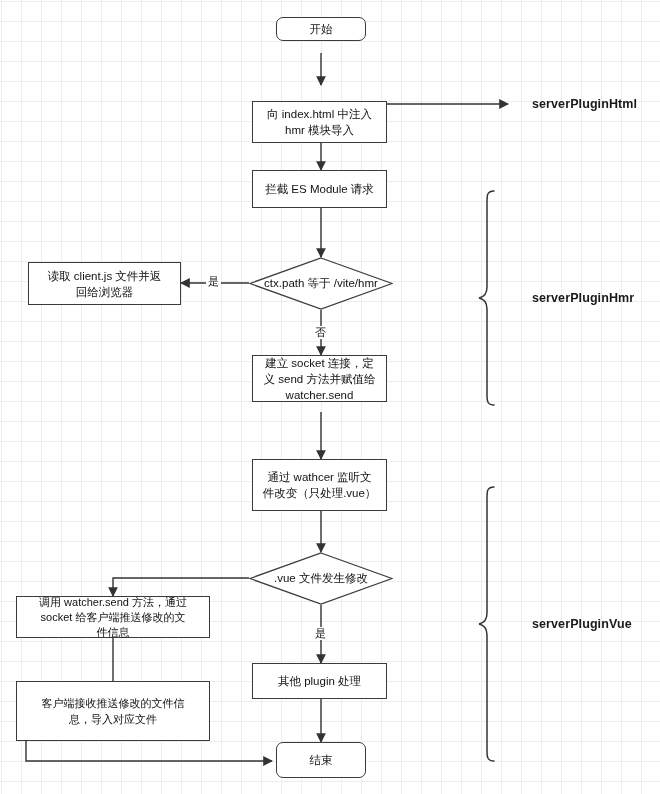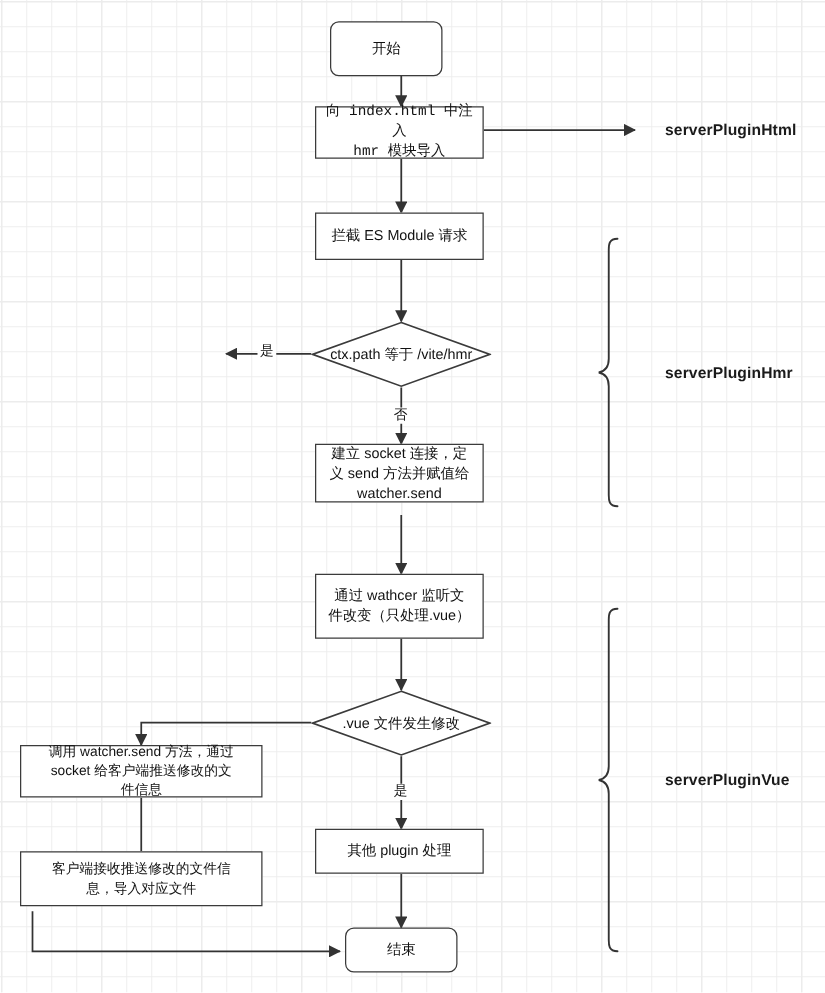--- a/index.html
+++ b/index.html
@@ -148,40 +148,44 @@
       <path d="M 494 487
                C 487 487 487 492 487 496
                L 487 613
                C 487 619 484 623 479 624
                C 484 625 487 629 487 635
                L 487 752
                C 487 756 487 761 494 761"></path>
     </g>
   </svg>
 
-  <div class="node rounded" style="left:264px; top:17px; width:90px; height:44px;">
+  <div class="node rounded" style="left:276px; top:17px; width:90px; height:24px;">
     <span>开始</span>
   </div>
 
-  <div class="node" style="left:252px; top:85px; width:135px; height:42px;font-family:Liberation Mono, monospace;">
+  <div class="node" style="left:252px; top:101px; width:135px; height:42px;">
     <span style="white-space:pre-line;">向 index.html 中注入
 hmr 模块导入</span>
   </div>
 
   <div class="node" style="left:252px; top:170px; width:135px; height:38px;">
     <span style="white-space:pre-line;">拦截 ES Module 请求</span>
   </div>
 
   <div class="diamond-wrap" style="left:249px; top:257px; width:144px; height:53px;">
     <svg width="144" height="53" viewBox="0 0 144 53" xmlns="http://www.w3.org/2000/svg">
       <polygon points="72,1 143,26.5 72,52 1,26.5" fill="#ffffff" stroke="#3b3b3b" stroke-width="1.3"></polygon>
     </svg>
     <div class="diamond-label">ctx.path 等于 /vite/hmr</div>
   </div>
 
+  <div class="node" style="left:28px; top:262px; width:153px; height:43px;">
+    <span style="white-space:pre-line;">读取 client.js 文件并返
+回给浏览器</span>
+  </div>
 
   <div class="node" style="left:252px; top:355px; width:135px; height:47px;">
     <span style="white-space:pre-line;">建立 socket 连接，定
 义 send 方法并赋值给
 watcher.send</span>
   </div>
 
   <div class="node" style="left:252px; top:459px; width:135px; height:52px;">
     <span style="white-space:pre-line;">通过 wathcer 监听文
 件改变（只处理.vue）</span>
@@ -193,21 +197,21 @@
     </svg>
     <div class="diamond-label">.vue 文件发生修改</div>
   </div>
 
   <div class="node" style="left:16px; top:596px; width:194px; height:42px; font-size:11px; line-height:15px;">
     <span style="white-space:pre-line;">调用 watcher.send 方法，通过
 socket 给客户端推送修改的文
 件信息</span>
   </div>
 
-  <div class="node" style="left:16px; top:681px; width:194px; height:44px; font-size:11px; line-height:16px;">
+  <div class="node" style="left:16px; top:681px; width:194px; height:60px; font-size:11px; line-height:16px;">
     <span style="white-space:pre-line;">客户端接收推送修改的文件信
 息，导入对应文件</span>
   </div>
 
   <div class="node rounded" style="left:276px; top:742px; width:90px; height:36px;">
     <span>结束</span>
   </div>
 
   <div class="node" style="left:252px; top:663px; width:135px; height:36px;">
     <span>其他 plugin 处理</span>

